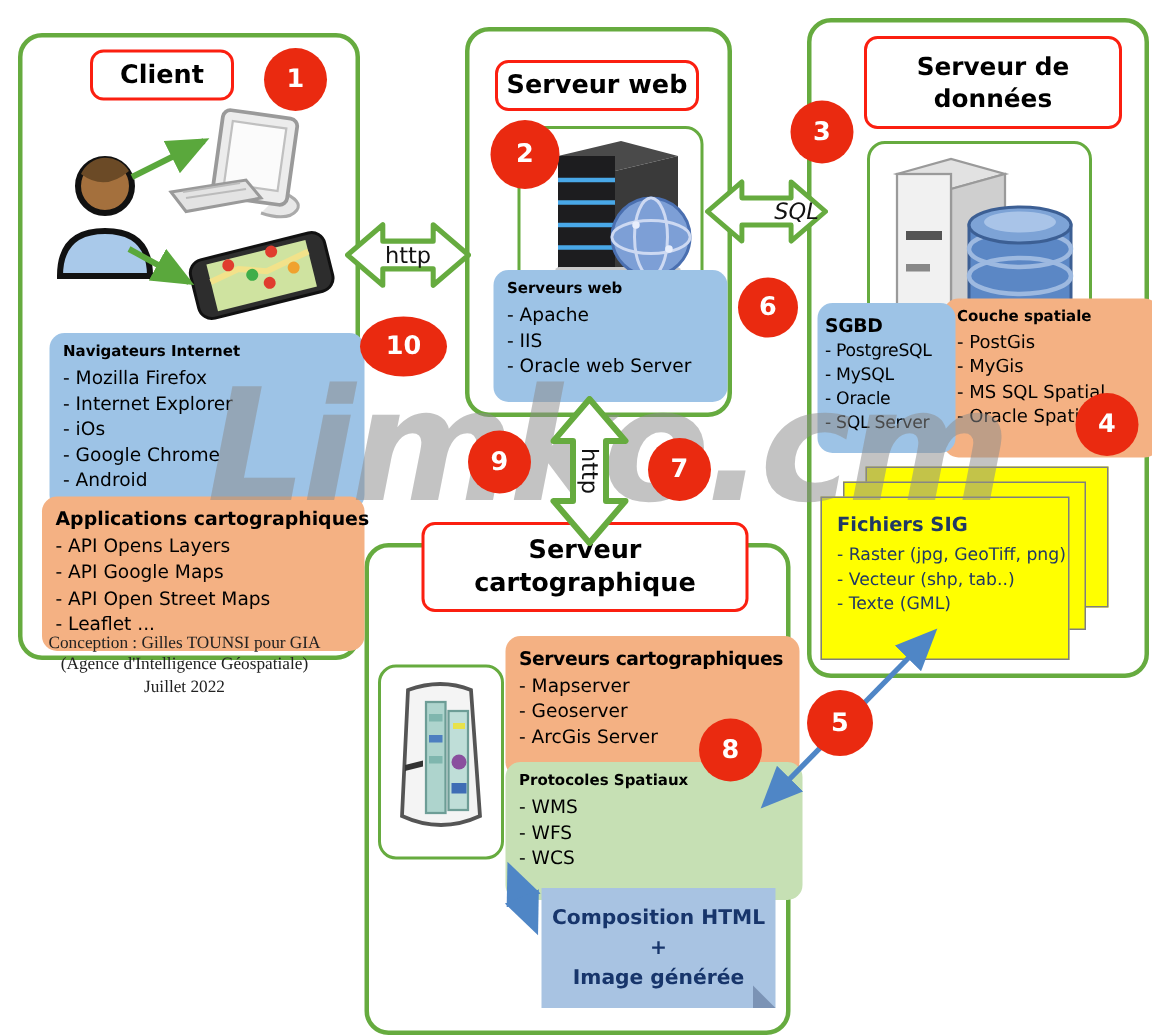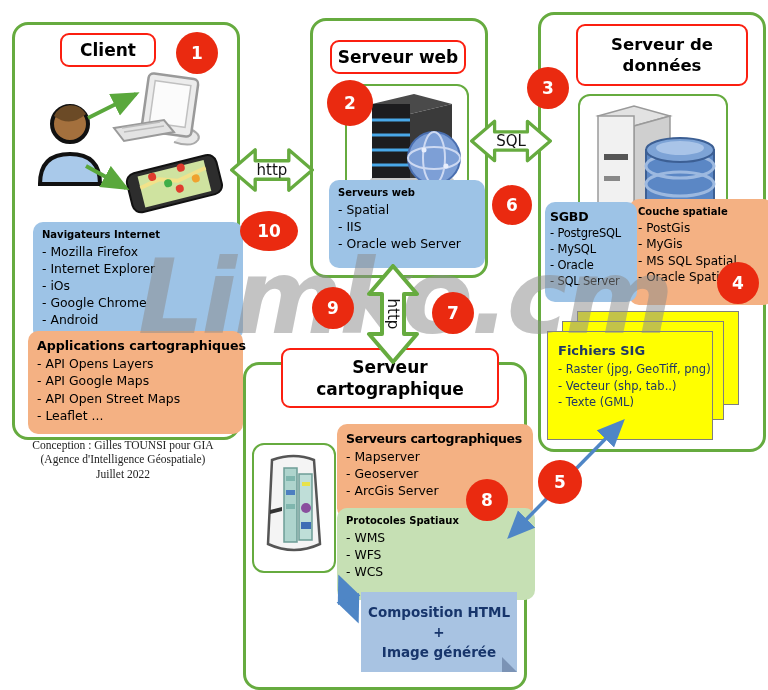--- a/index.html
+++ b/index.html
@@ -111,21 +111,21 @@
   </div>
 
   <div class="panel orange" style="left:28px;top:331px;width:197px;height:91px;">
     <div class="hd" style="font-size:12.6px;">Applications cartographiques</div>
     <div class="it">- API Opens Layers</div>
     <div class="it">- API Google Maps</div>
     <div class="it">- API Open Street Maps</div>
     <div class="it">- Leaflet ...</div>
   </div>
 
-  <div class="caption" style="left:12px;top:438px;width:222px;">
+  <div class="caption" style="left:12px;top:422px;width:222px;">
     <div>Conception : Gilles TOUNSI pour GIA</div>
     <div>(Agence d'Intelligence Géospatiale)</div>
     <div>Juillet 2022</div>
   </div>
 
   <div class="outer-box" style="left:310px;top:18px;width:172px;height:254px;"></div>
   <div class="title-box" style="left:330px;top:40px;width:132px;height:30px;">
     <span>Serveur web</span>
   </div>
   <div class="inner-box" style="left:345px;top:84px;width:120px;height:142px;"></div>
@@ -145,21 +145,21 @@
     <circle cx="72" cy="62" r="2.5" fill="#e8eefc"></circle>
       <circle cx="94" cy="78" r="2.5" fill="#e8eefc"></circle>
   </svg>
 
   <div class="badge" style="left:327px;top:80px;width:46px;height:46px;">
     <span>2</span>
   </div>
 
   <div class="panel blue" style="left:329px;top:180px;width:138px;height:76px;">
     <div class="hd">Serveurs web</div>
-    <div class="it">- Spatial</div>
+    <div class="it">- Apache</div>
     <div class="it">- IIS</div>
     <div class="it">- Oracle web Server</div>
   </div>
 
   <div class="outer-box" style="left:538px;top:12px;width:222px;height:434px;"></div>
   <div class="title-box" style="left:576px;top:24px;width:168px;height:58px;font-size:16.5px;">
     <span>Serveur de</span>
     <span>données</span>
   </div>
   <div class="badge" style="left:527px;top:67px;width:42px;height:42px;">
@@ -261,21 +261,21 @@
     <polygon points="2,30 30,6 30,19 70,19 70,6 98,30 70,54 70,41 30,41 30,54" fill="#ffffff" stroke="#66ab3f" stroke-width="4" stroke-linejoin="round"></polygon>
   </svg>
   <div class="arrow-label" style="left:230px;top:138px;width:84px;height:64px;">http</div>
   <div class="badge" style="left:240px;top:211px;width:58px;height:40px;border-radius:50%/50%;">
     <span>10</span>
   </div>
 
   <svg class="arrow-svg" style="left:470px;top:110px;" width="82" height="62" viewBox="0 0 100 60">
     <polygon points="2,30 30,6 30,19 70,19 70,6 98,30 70,54 70,41 30,41 30,54" fill="#ffffff" stroke="#66ab3f" stroke-width="4" stroke-linejoin="round"></polygon>
   </svg>
-  <div class="arrow-label" style="left:470px;top:110px;width:82px;height:62px;">SQL</div>
+  <div class="arrow-label" style="left:490px;top:110px;width:82px;height:62px;font-style:italic;">SQL</div>
   <div class="badge" style="left:492px;top:185px;width:40px;height:40px;">
     <span>6</span>
   </div>
 
   <svg class="arrow-svg" style="left:361px;top:264px;" width="64" height="100" viewBox="0 0 60 100">
     <polygon points="30,2 54,30 41,30 41,70 54,70 30,98 6,70 19,70 19,30 6,30" fill="#ffffff" stroke="#66ab3f" stroke-width="4" stroke-linejoin="round"></polygon>
   </svg>
   <div class="arrow-label" style="left:361px;top:264px;width:64px;height:100px;transform:rotate(90deg);">http</div>
   <div class="badge" style="left:312px;top:287px;width:42px;height:42px;">
     <span>9</span>

